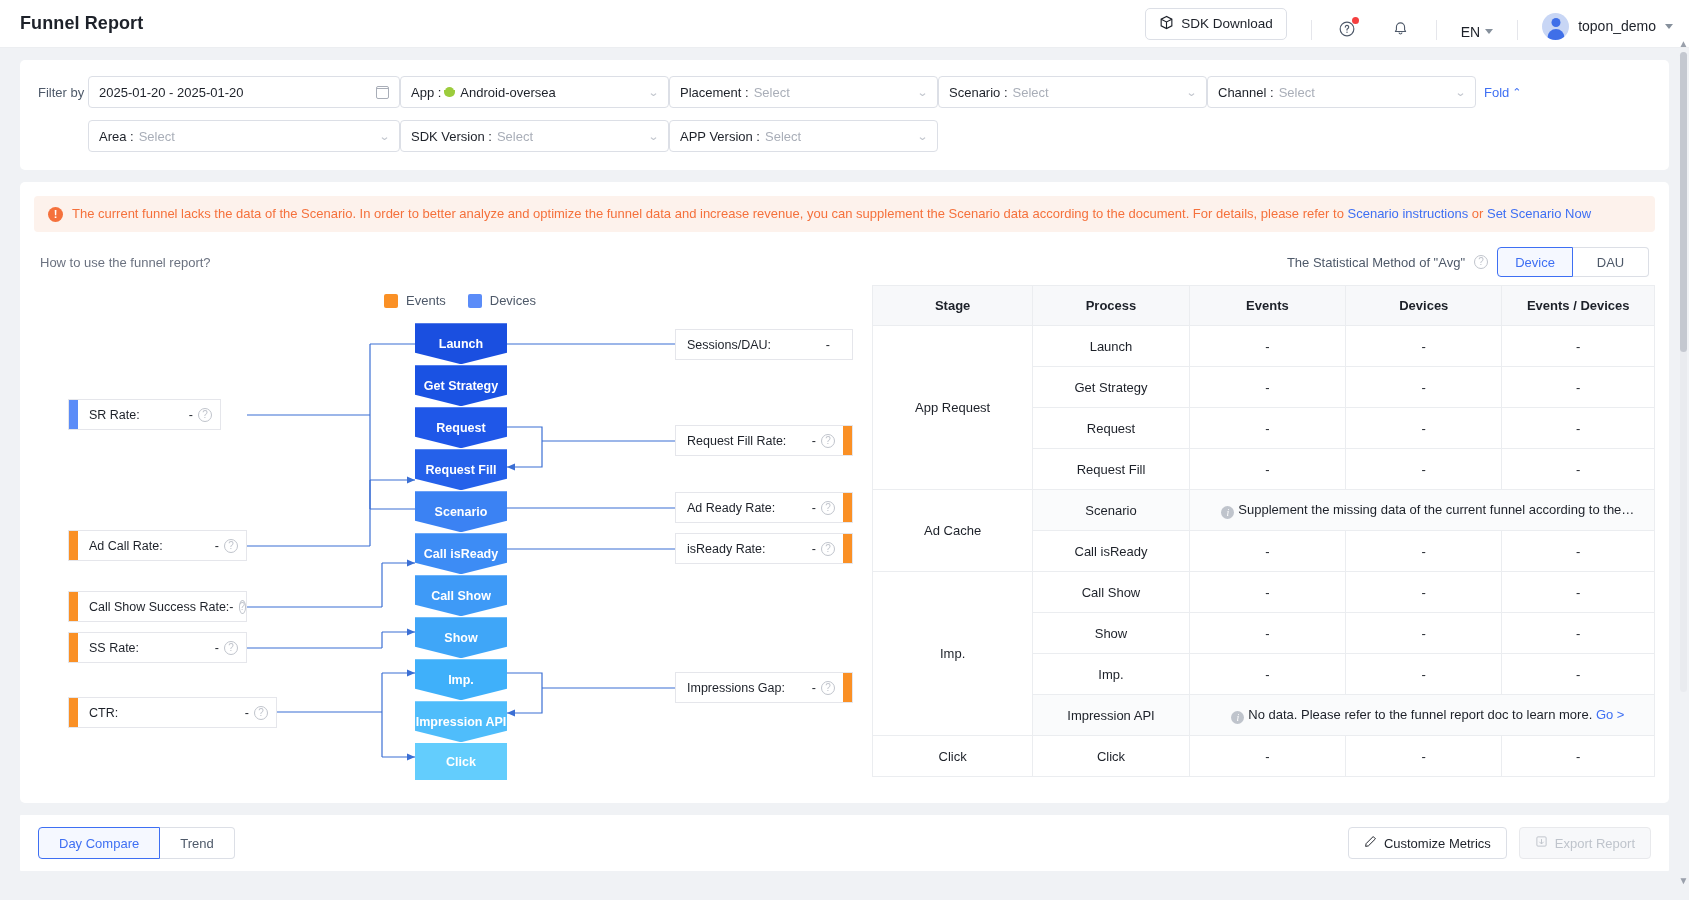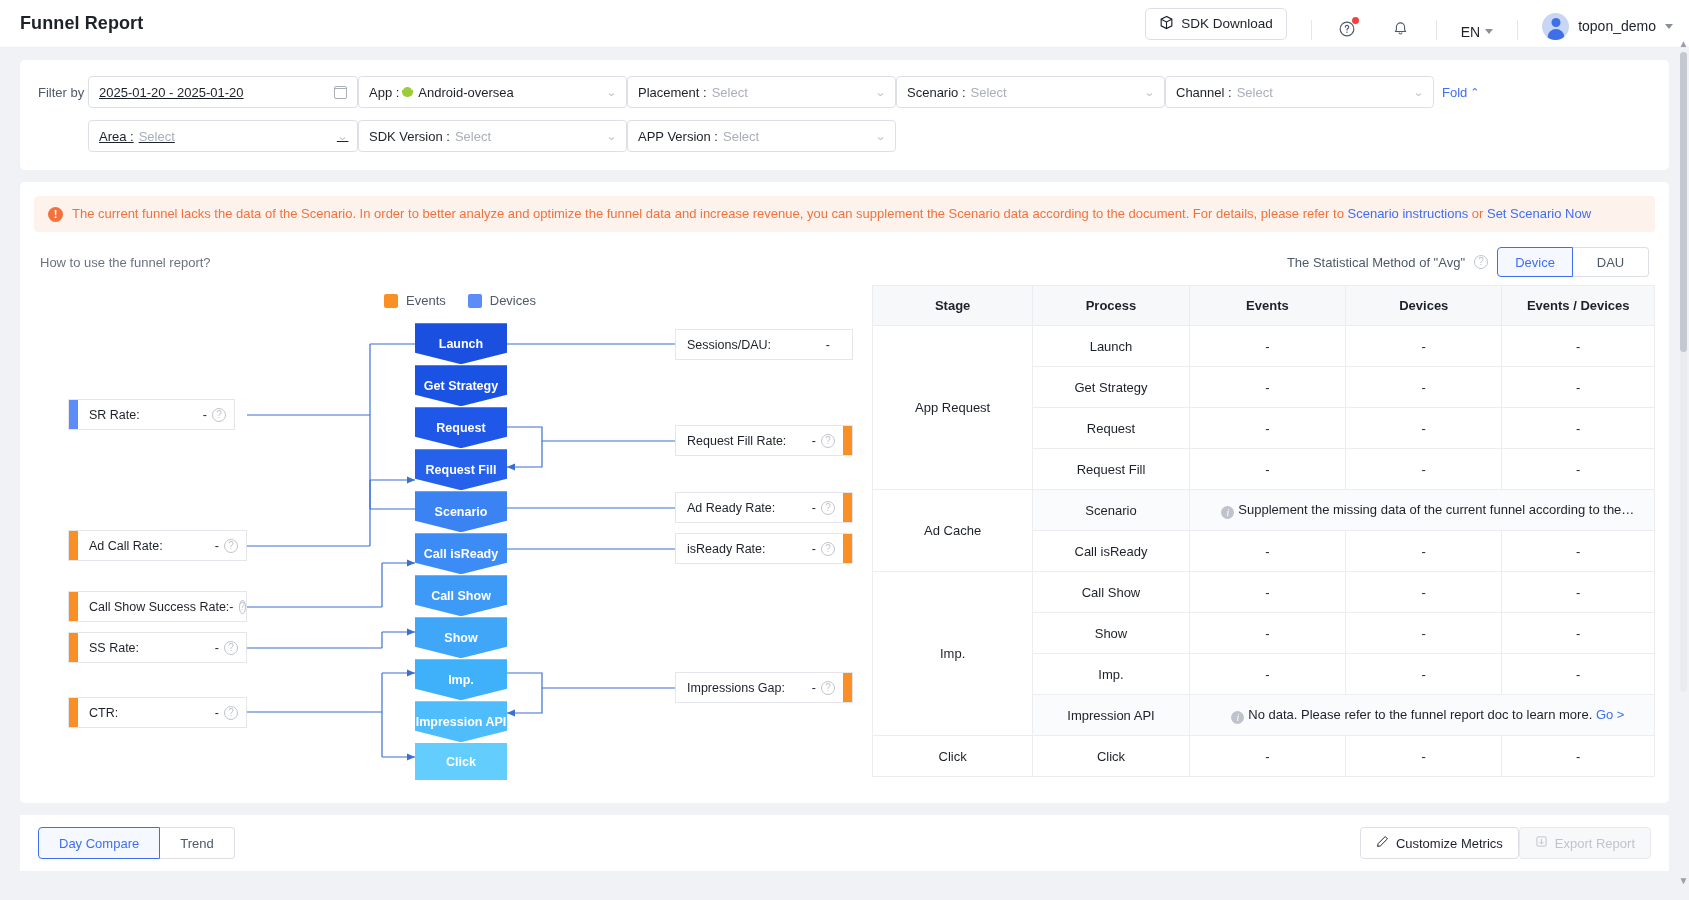--- a/index.html
+++ b/index.html
@@ -60,21 +60,21 @@
     height: 32px; border: 1px solid #dcdfe6; border-radius: 4px;
     background: #fff; display: flex; align-items: center;
     padding: 0 10px; font-size: 13px; cursor: pointer; position: relative;
   }
   .select .lbl { color: #1d2129; }
   .select .ph { color: #a9aeb8; }
   .select .arrow {
     margin-left: auto; color: #c0c4cc; font-size: 11px; line-height: 1;
     transform: scaleX(1.25);
   }
-  .w270 { width: 270px; text-decoration: underline; }
+  .w270 { width: 312px; }
   .w269 { width: 269px; }
   .android-dot { display:inline-block; width:11px; height:11px; margin:0 5px 0 3px; position:relative; }
   .android-dot::before{ content:""; position:absolute; left:0; top:3px; width:11px; height:7px; border-radius:0 0 5px 5px; background:#9ccc3c; }
   .android-dot::after{ content:""; position:absolute; left:1px; top:0px; width:9px; height:5px; border-radius:5px 5px 0 0; background:#9ccc3c; }
   .fold { color: #3e6ff3; font-size: 13px; cursor: pointer; display:flex; align-items:center; gap:3px; margin-left: 8px;}
   .cal {
     width: 13px; height: 13px; border: 1.3px solid #a9aeb8; border-radius: 2px;
     position: relative; margin-left: auto;
   }
   .cal::before { content:""; position:absolute; left:-1.3px; right:-1.3px; top:1.5px; height:1.3px; background:#a9aeb8;}
@@ -164,21 +164,21 @@
   }
   .seg2 { display:flex; }
   .seg2 div {
     height: 32px; padding: 0 20px; display:flex; align-items:center;
     justify-content:center; font-size:13px; border:1px solid #dcdfe6;
     cursor:pointer; background:#fff; color:#4e5969;
   }
   .seg2 div:first-child { border-radius:4px 0 0 4px; }
   .seg2 div:last-child { border-radius:0 4px 4px 0; border-left:none; }
   .seg2 div.active { color:#3e6ff3; border-color:#3e6ff3; background:#f5f8ff; z-index:1;}
-  .footer-right { margin-left:auto; display:flex; align-items:flex-end; }
+  .footer-right { margin-left:auto; display:flex; align-items:flex-end; gap:12px; }
   .btn-out {
     height:32px; padding:0 15px; border:1px solid #dcdfe6; border-radius:4px;
     background:#fff; font-size:13px; color:#1d2129; display:flex;
     align-items:center; gap:7px; cursor:pointer;
   }
   .btn-dis {
     height:32px; padding:0 15px; border:1px solid #e8e9ec; border-radius:4px;
     background:#f7f8fa; font-size:13px; color:#bfc4cc; display:flex;
     align-items:center; gap:7px; cursor:not-allowed;
   }
@@ -377,21 +377,21 @@
           <div class="stage-ch" style="background:#2561ea">Request Fill</div>
           <div class="stage-ch" style="background:#3b82f3">Scenario</div>
           <div class="stage-ch" style="background:#3d8cf5">Call isReady</div>
           <div class="stage-ch" style="background:#3e9af7">Call Show</div>
           <div class="stage-ch" style="background:#3fa6f8">Show</div>
           <div class="stage-ch" style="background:#3fb0fa">Imp.</div>
           <div class="stage-ch" style="background:#4fbdfb">Impression API</div>
           <div class="stage-ch last" style="background:#63cdfd">Click</div>
         </div>
 
-        <div class="mbox" style="left:34px;top:114px;width:167px">
+        <div class="mbox" style="left:34px;top:114px;width:153px">
           <span class="bar" style="background:#5b8cf8"></span>
           <span class="mtxt">SR Rate:</span>
           <span class="mval">-</span>
           <span class="qmark q">?</span>
         </div>
         <div class="mbox" style="left:34px;top:245px;width:179px">
           <span class="bar" style="background:#fa9025"></span>
           <span class="mtxt">Ad Call Rate:</span>
           <span class="mval">-</span>
           <span class="qmark q">?</span>
@@ -401,21 +401,21 @@
           <span class="mtxt">Call Show Success Rate:</span>
           <span class="mval">-</span>
           <span class="qmark q">?</span>
         </div>
         <div class="mbox" style="left:34px;top:347px;width:179px">
           <span class="bar" style="background:#fa9025"></span>
           <span class="mtxt">SS Rate:</span>
           <span class="mval">-</span>
           <span class="qmark q">?</span>
         </div>
-        <div class="mbox" style="left:34px;top:412px;width:179px">
+        <div class="mbox" style="left:34px;top:412px;width:209px">
           <span class="bar" style="background:#fa9025"></span>
           <span class="mtxt">CTR:</span>
           <span class="mval">-</span>
           <span class="qmark q">?</span>
         </div>
 
         <div class="mbox" style="left:641px;top:44px;width:178px">
           <span class="mtxt">Sessions/DAU:</span>
           <span class="mval" style="padding-right:22px">-</span>
         </div>

